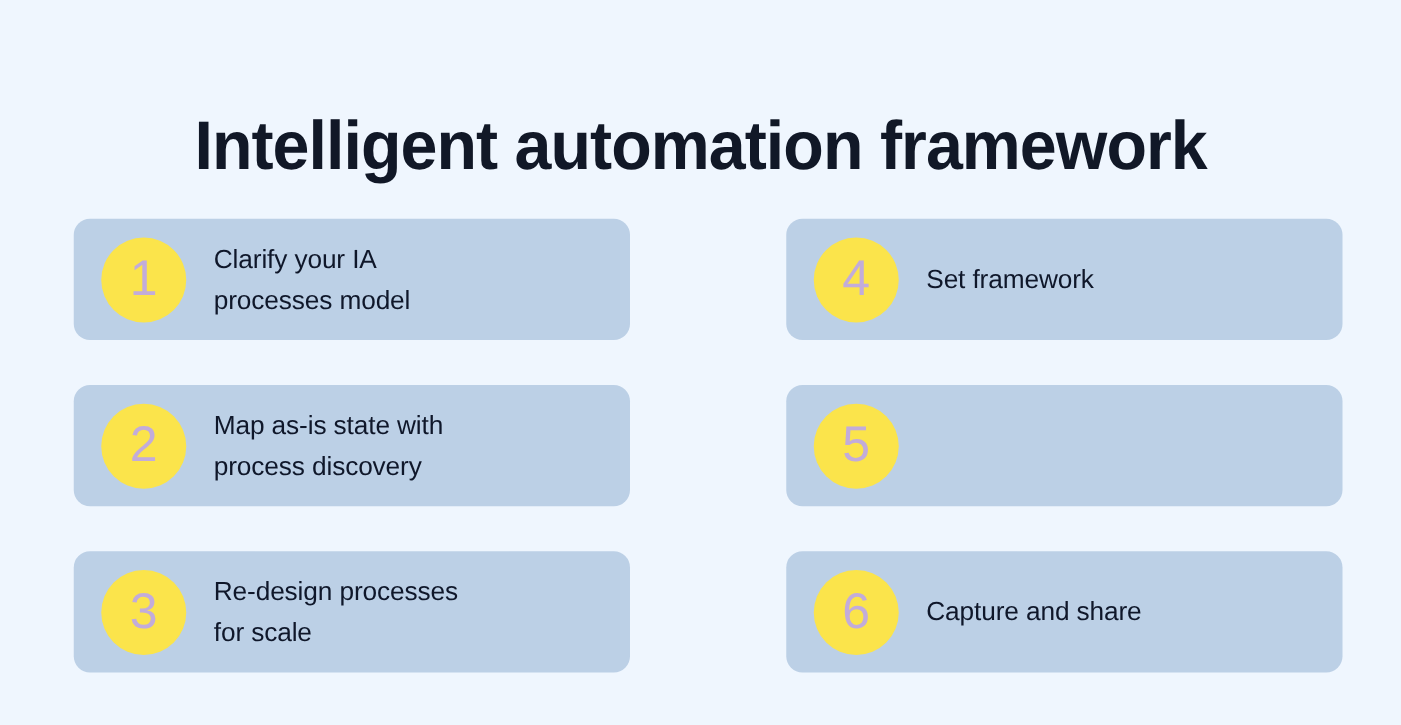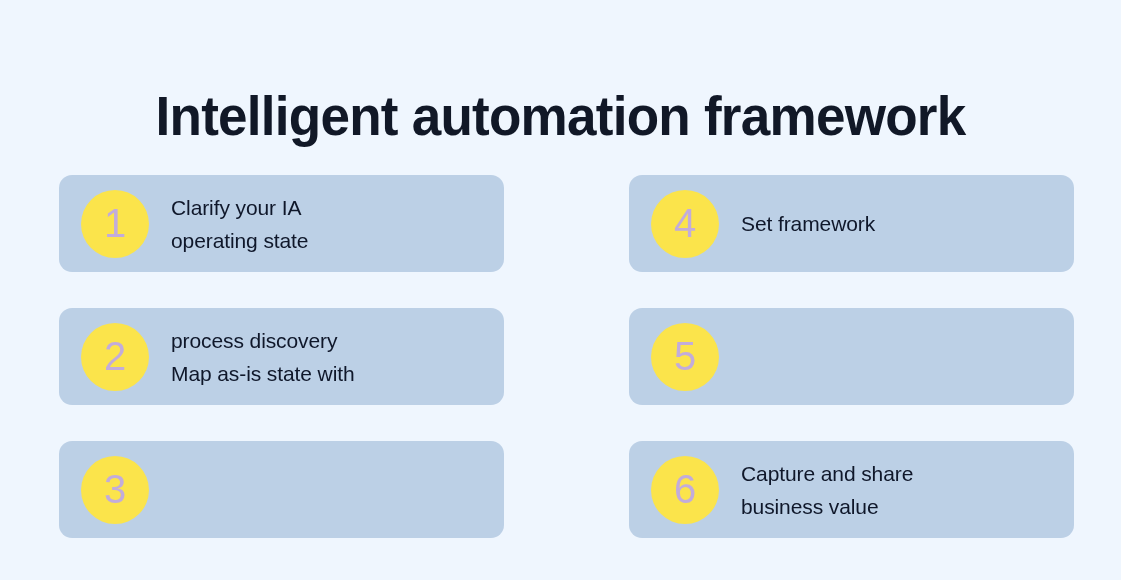--- a/index.html
+++ b/index.html
@@ -107,61 +107,62 @@
   <h1 class="title">Intelligent automation framework</h1>
 
   <div class="grid">
 
     <div class="card">
       <div class="badge">
         <span class="badge-number">1</span>
       </div>
       <div class="card-text">
         <span class="line">Clarify your IA</span>
-        <span class="line">operating state</span>
+        <span class="line">processes model</span>
       </div>
     </div>
 
     <div class="card">
       <div class="badge">
         <span class="badge-number">4</span>
       </div>
       <div class="card-text">
         <span class="line">Set framework</span>
       </div>
     </div>
 
     <div class="card">
       <div class="badge">
         <span class="badge-number">2</span>
       </div>
       <div class="card-text">
+        <span class="line">Map as-is state with</span>
         <span class="line">process discovery</span>
-        <span class="line">Map as-is state with</span>
       </div>
     </div>
 
     <div class="card">
       <div class="badge">
         <span class="badge-number">5</span>
       </div>
     </div>
 
     <div class="card">
       <div class="badge">
         <span class="badge-number">3</span>
       </div>
       <div class="card-text">
+        <span class="line">Re-design processes</span>
+        <span class="line">for scale</span>
       </div>
     </div>
 
     <div class="card">
       <div class="badge">
         <span class="badge-number">6</span>
       </div>
       <div class="card-text">
         <span class="line">Capture and share</span>
-        <span class="line">business value</span>
       </div>
     </div>
 
   </div>
 </div>
 
 </body></html>

